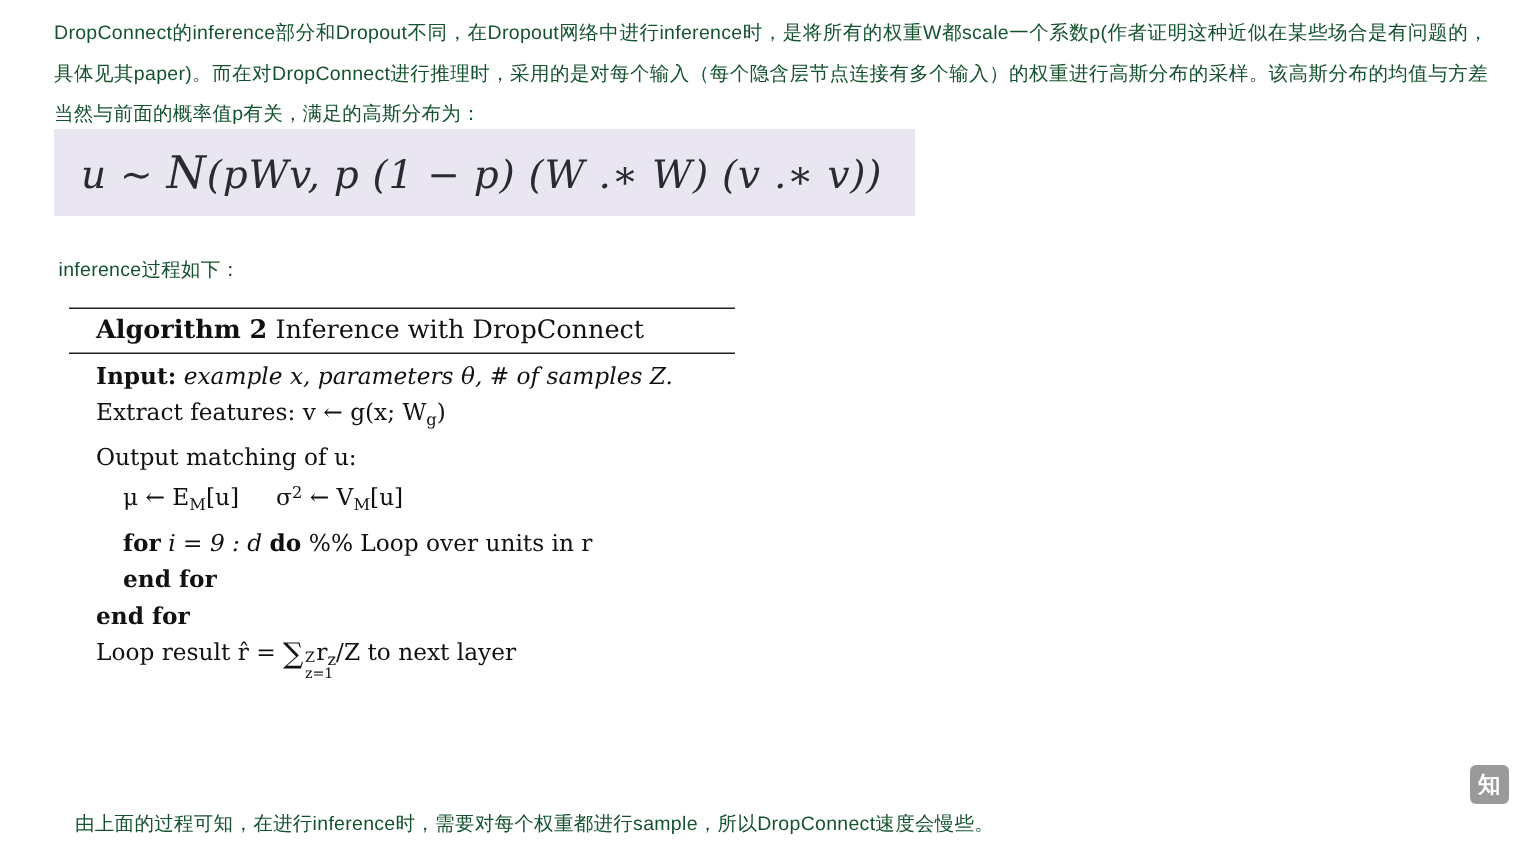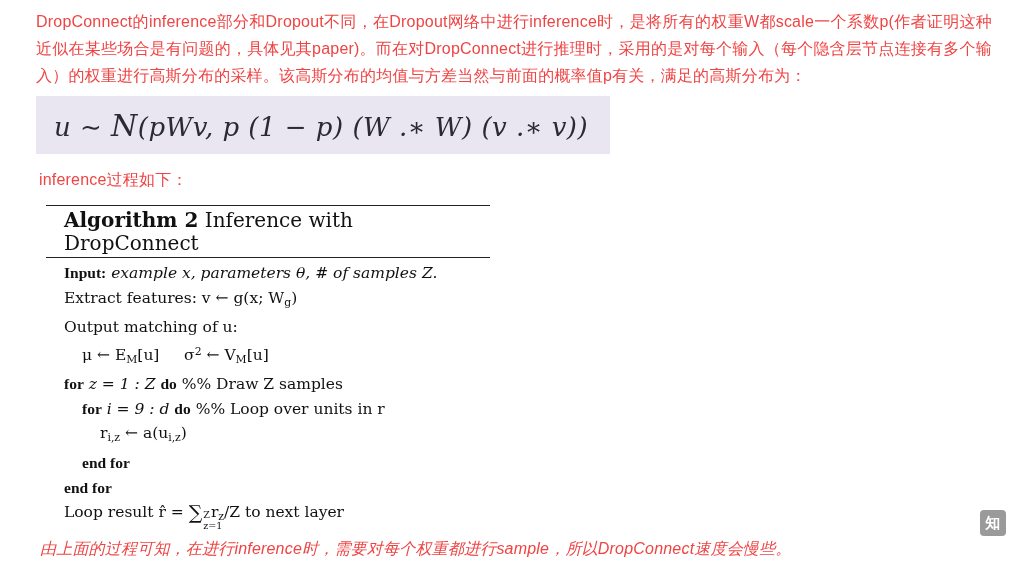--- a/index.html
+++ b/index.html
@@ -15,55 +15,53 @@
     overflow: hidden;
     position: relative;
   }
   .page {
     position: relative;
     width: 1024px;
     height: 568px;
   }
   .para {
     position: absolute;
-    font-size: 16px;
+    font-size: 13px;
     line-height: 27px;
-    color: #ef4444;
+    color: #14532d;
     letter-spacing: 0.2px;
   }
   #intro-para {
     left: 36px;
     top: 8px;
     width: 956px;
     text-align: justify;
   }
   #inference-label {
     left: 39px;
     top: 166px;
     width: 500px;
   }
   #closing-para {
-    left: 40px;
+    left: 50px;
     top: 535px;
     width: 900px;
-    font-style: italic;
   }
   
   .formula-box {
     position: absolute;
     left: 36px;
     top: 86px;
     width: 574px;
     height: 58px;
     background: #e9e6f2;
     display: flex;
     align-items: center;
     padding-left: 18px;
     box-sizing: border-box;
-    margin-top: 10px;
   }
   .formula {
     font-family: "DejaVu Serif", "Liberation Serif", serif;
     font-style: italic;
     font-size: 26px;
     color: #2a2a32;
     white-space: nowrap;
     letter-spacing: 0.5px;
   }
   .formula .cal {
@@ -84,35 +82,35 @@
   }
   .algo .rule {
     border-top: 1.6px solid #222;
     height: 0;
   }
   .algo .rule.thin {
     border-top: 1px solid #222;
   }
   .algo-title {
     padding: 3px 0 3px 18px;
-    font-size: 20px;
+    font-size: 17px;
   }
   .algo-title b {
     font-weight: bold;
   }
   .algo-body {
     padding: 3px 0 4px 18px;
   }
   .algo-line {
     white-space: nowrap;
     padding: 1px 0;
   }
   .ind1 { padding-left: 18px; }
   .ind2 { padding-left: 36px; }
-  .kw { font-weight: bold; font-family: Liberation Serif, serif; }
+  .kw { font-weight: bold; }
   .it { font-style: italic; }
   sub {
     font-size: 0.7em;
     vertical-align: -0.3em;
   }
   sup {
     font-size: 0.7em;
     vertical-align: 0.45em;
   }
   .sumsym {
@@ -194,38 +192,29 @@
       <div class="algo-line">
         <span>Output matching of u:</span>
       </div>
 
       <div class="algo-line ind1">
         <span>μ ← E</span><sub>M</sub><span>[u]</span>
         &nbsp;&nbsp;&nbsp;
         <span>σ</span><sup>2</sup><span> ← V</span><sub>M</sub><span>[u]</span>
       </div>
 
-      <div class="algo-line">
-        <span class="kw">for</span>
-        <span class="it">z = 1 : Z</span>
-        <span class="kw">do</span>
-        <span>%% Draw Z samples</span>
-      </div>
 
       <div class="algo-line ind1">
         <span class="kw">for</span>
         <span class="it">i = 9 : d</span>
         <span class="kw">do</span>
         <span>%% Loop over units in r</span>
       </div>
 
 
-      <div class="algo-line ind2">
-        <span>r</span><sub>i,z</sub><span> ← a(u</span><sub>i,z</sub><span>)</span>
-      </div>
 
       <div class="algo-line ind1">
         <span class="kw">end for</span>
       </div>
 
       <div class="algo-line">
         <span class="kw">end for</span>
       </div>
 
       <div class="algo-line">

